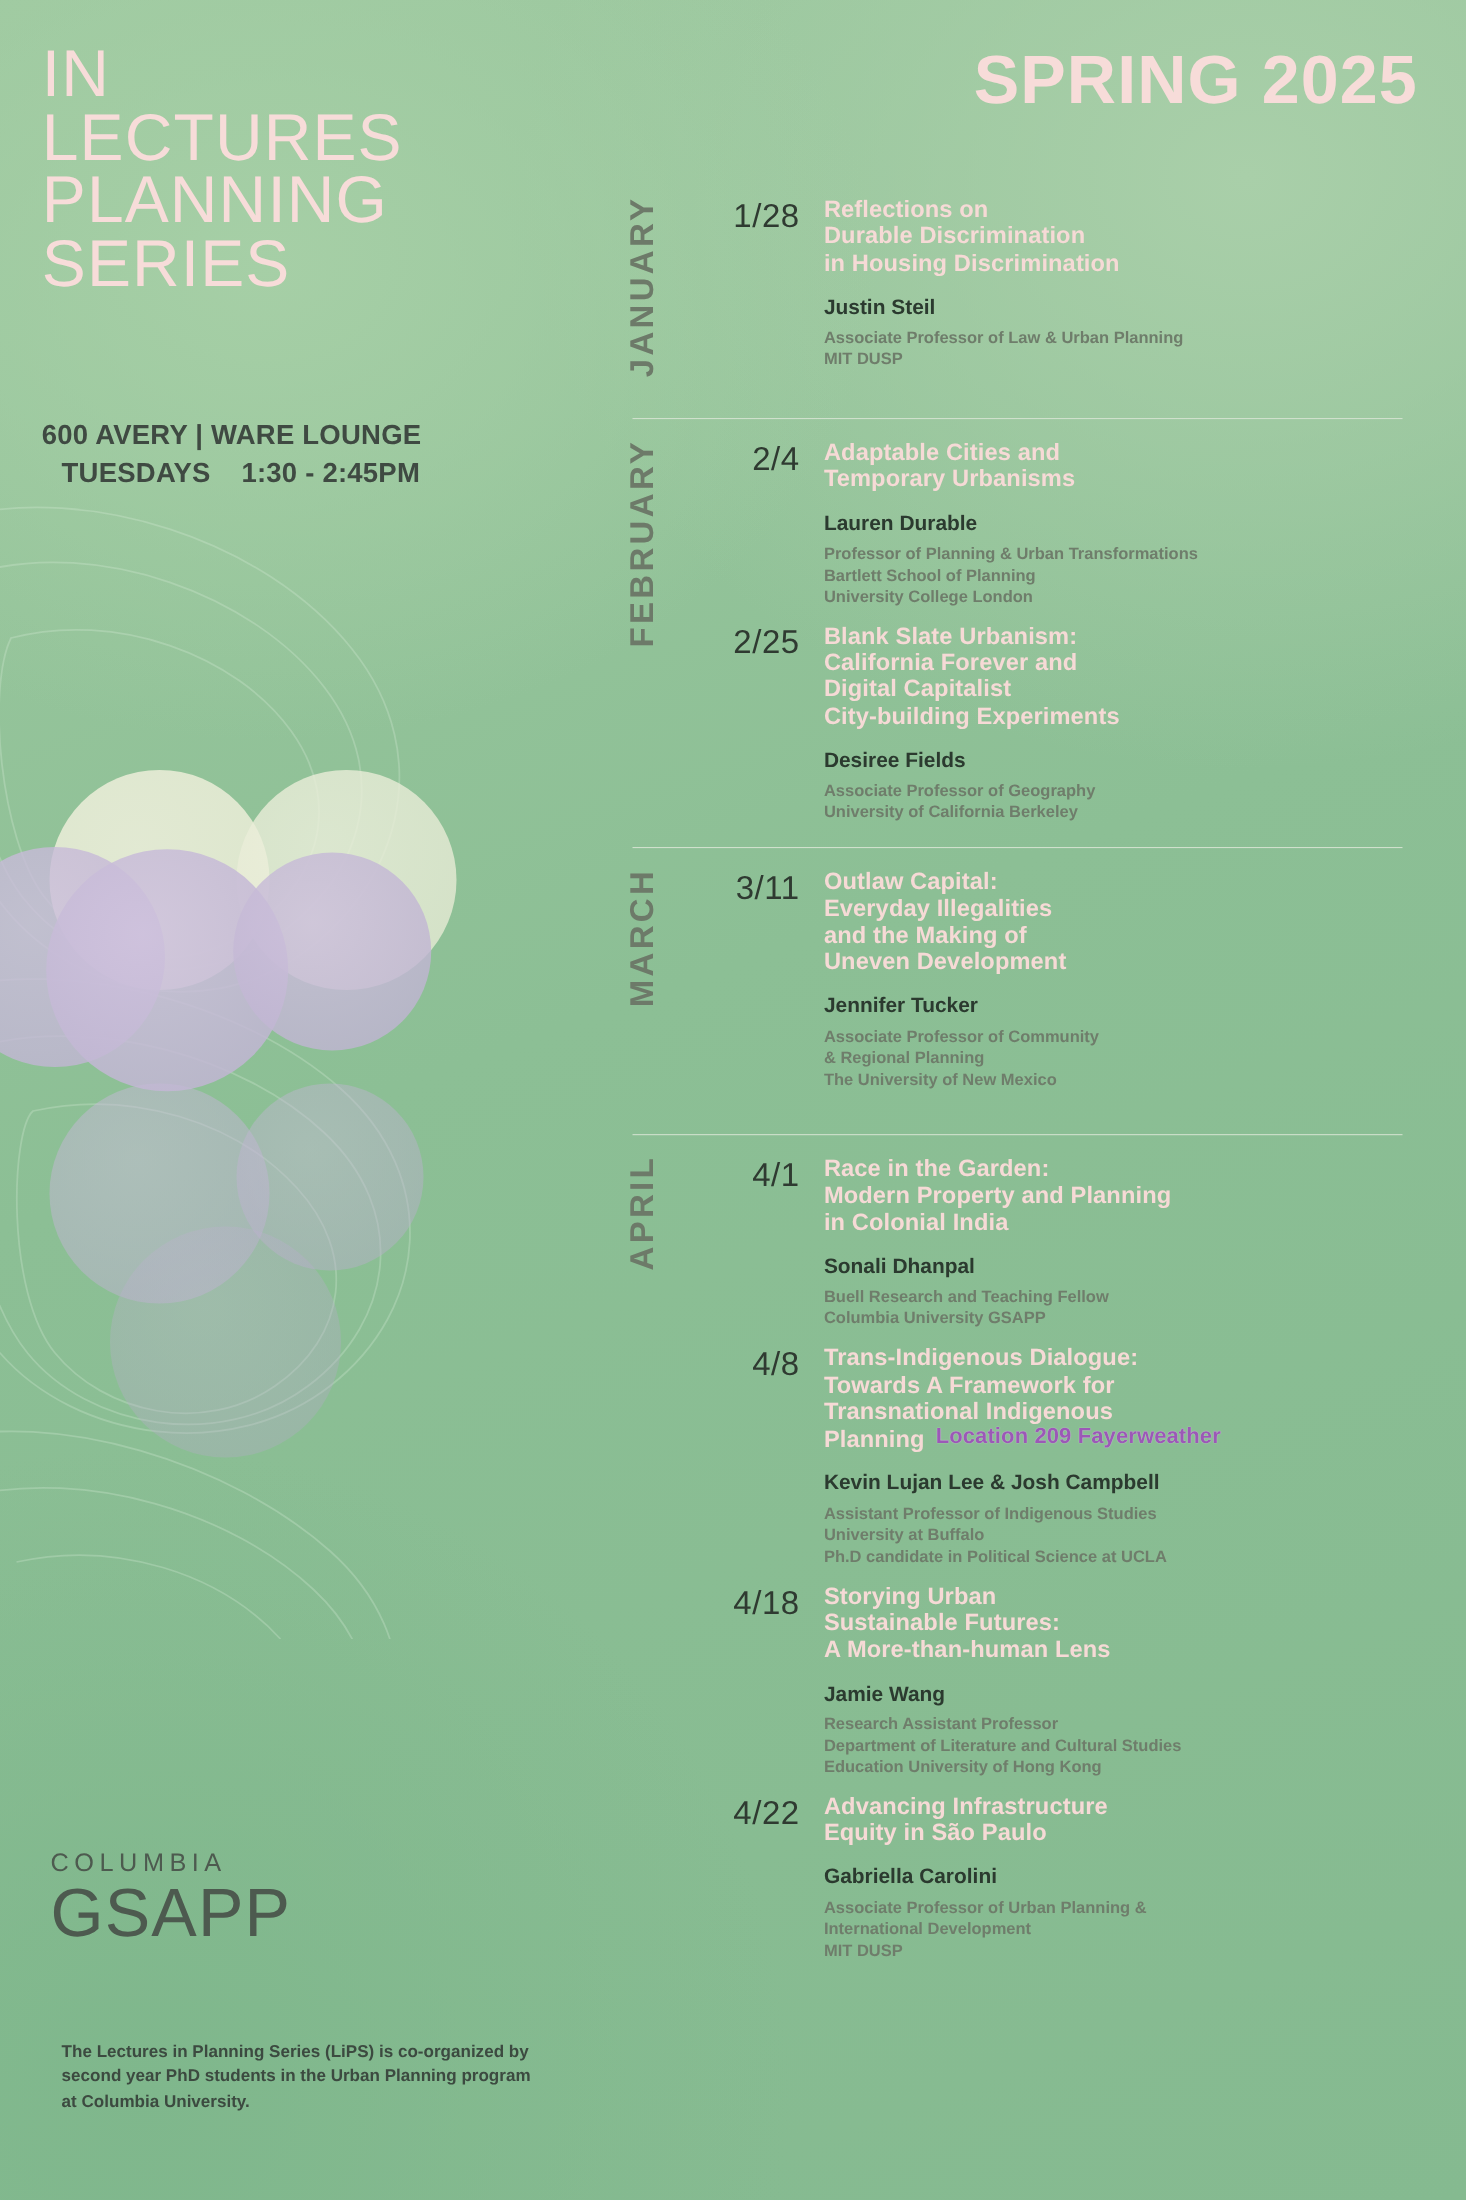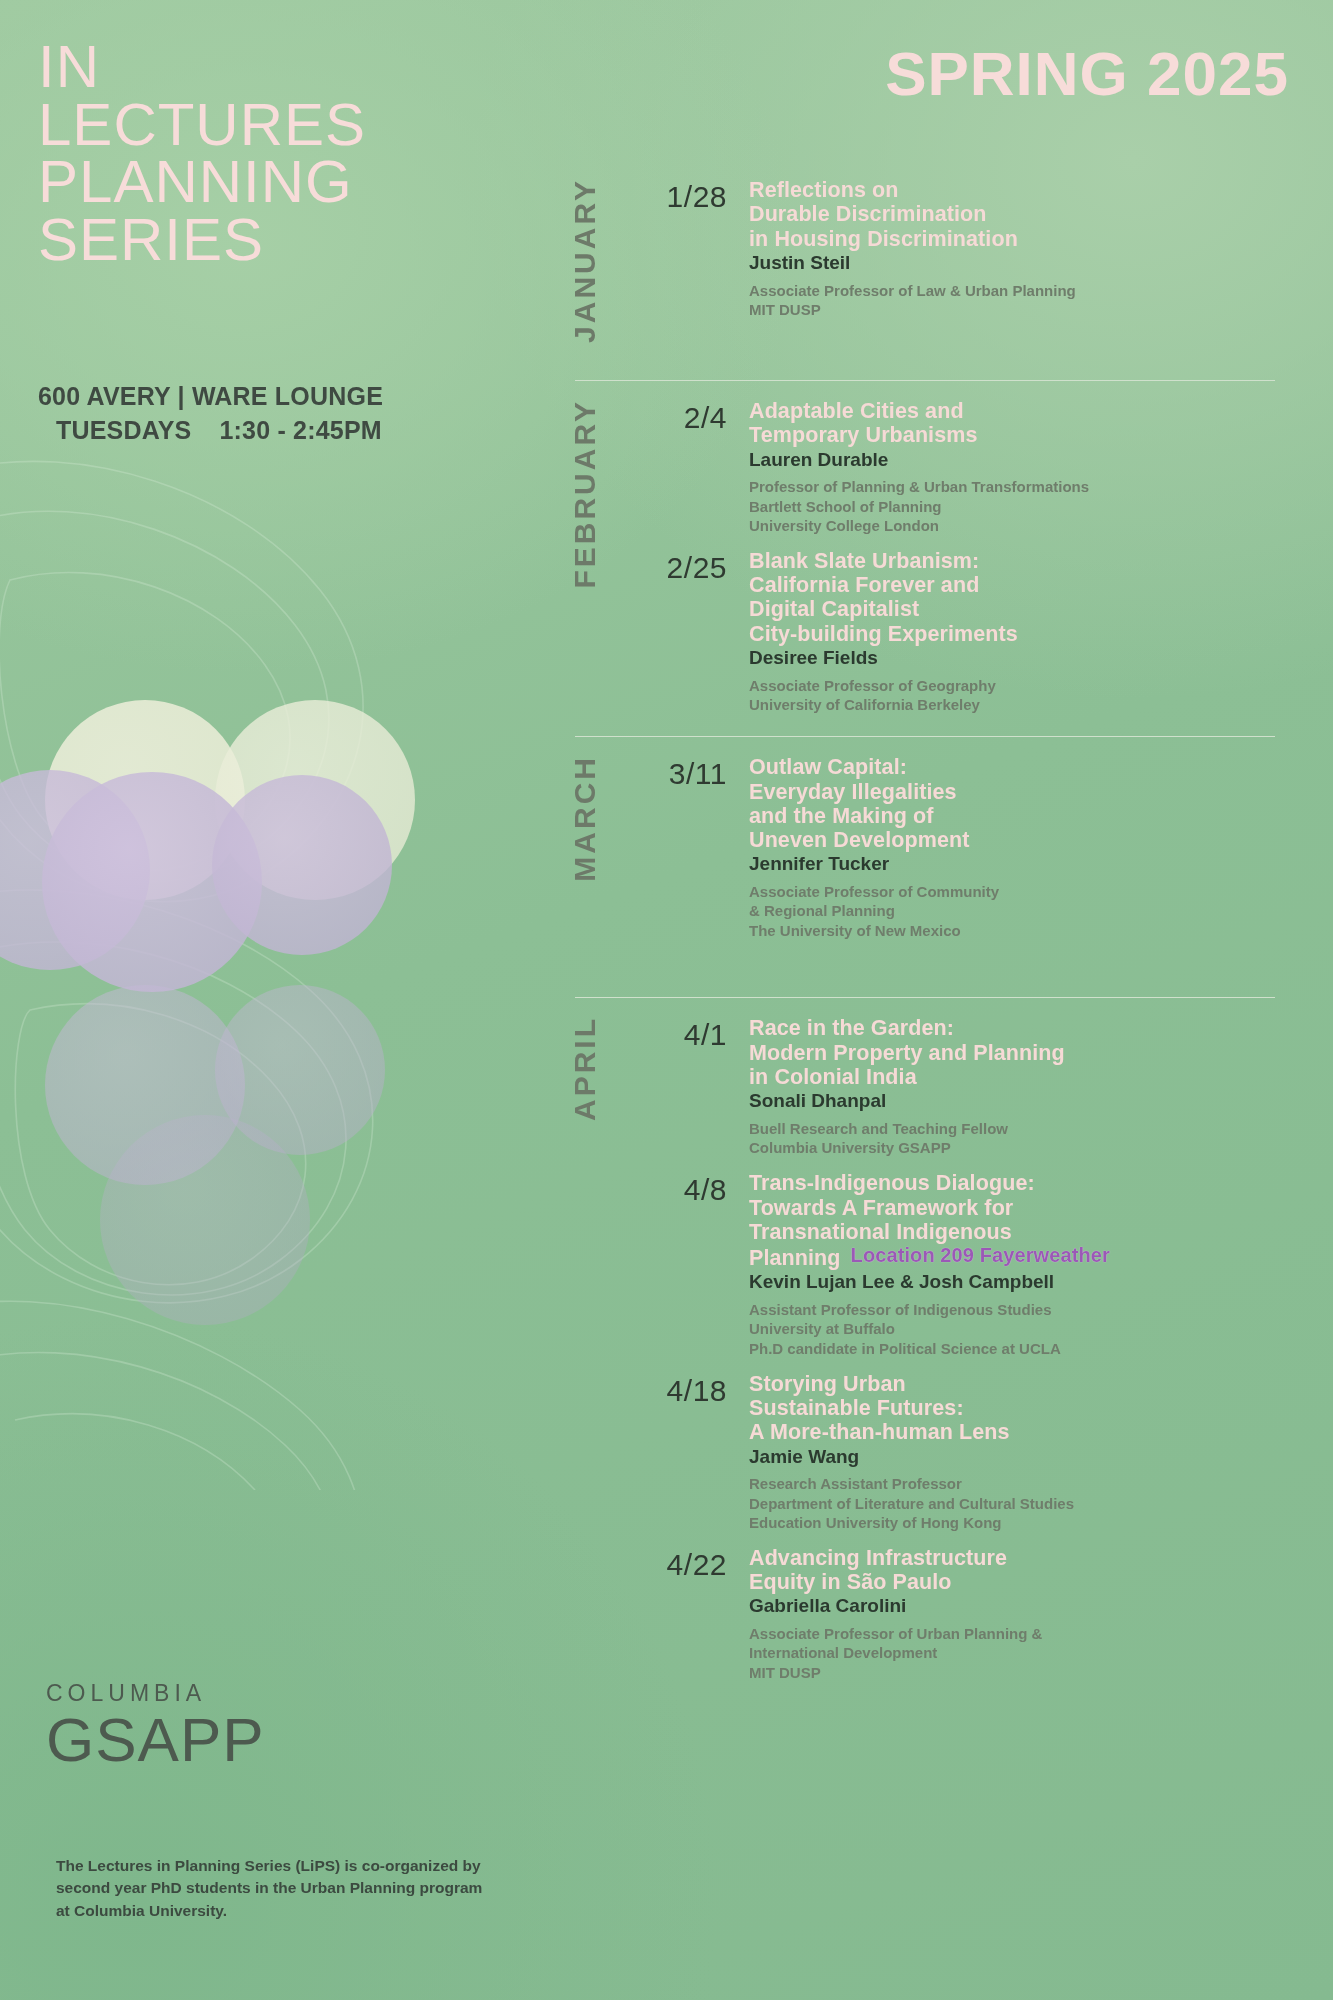--- a/index.html
+++ b/index.html
@@ -112,21 +112,21 @@
   .entry-body { flex: 1; }
   .entry-title {
     color: #f6dad6; font-weight: 700; font-size: 21.5px; line-height: 1.13;
     letter-spacing: .1px;
   }
   .entry-loc {
     display: inline-block; color: #9b59b6; font-weight: 700; font-size: 20px;
     margin-left: 10px; vertical-align: 3px; text-shadow: 0 0 1px #e8d7ef;
   }
   .entry-speaker {
-    color: #2b3a2f; font-weight: 700; font-size: 19px; margin-top: 1px; line-height: 1.2;
+    color: #2b3a2f; font-weight: 700; font-size: 19px; margin-top: 18px; line-height: 1.2;
   }
   .entry-aff {
     color: #6f7d6b; font-weight: 600; font-size: 15px; line-height: 1.28; margin-top: 6px;
   }
   .entry-aff span { display: block; }
 
   
   .m-jan { min-height: 180px; }
   .m-feb { min-height: 300px; }
   .m-mar { min-height: 220px; }

